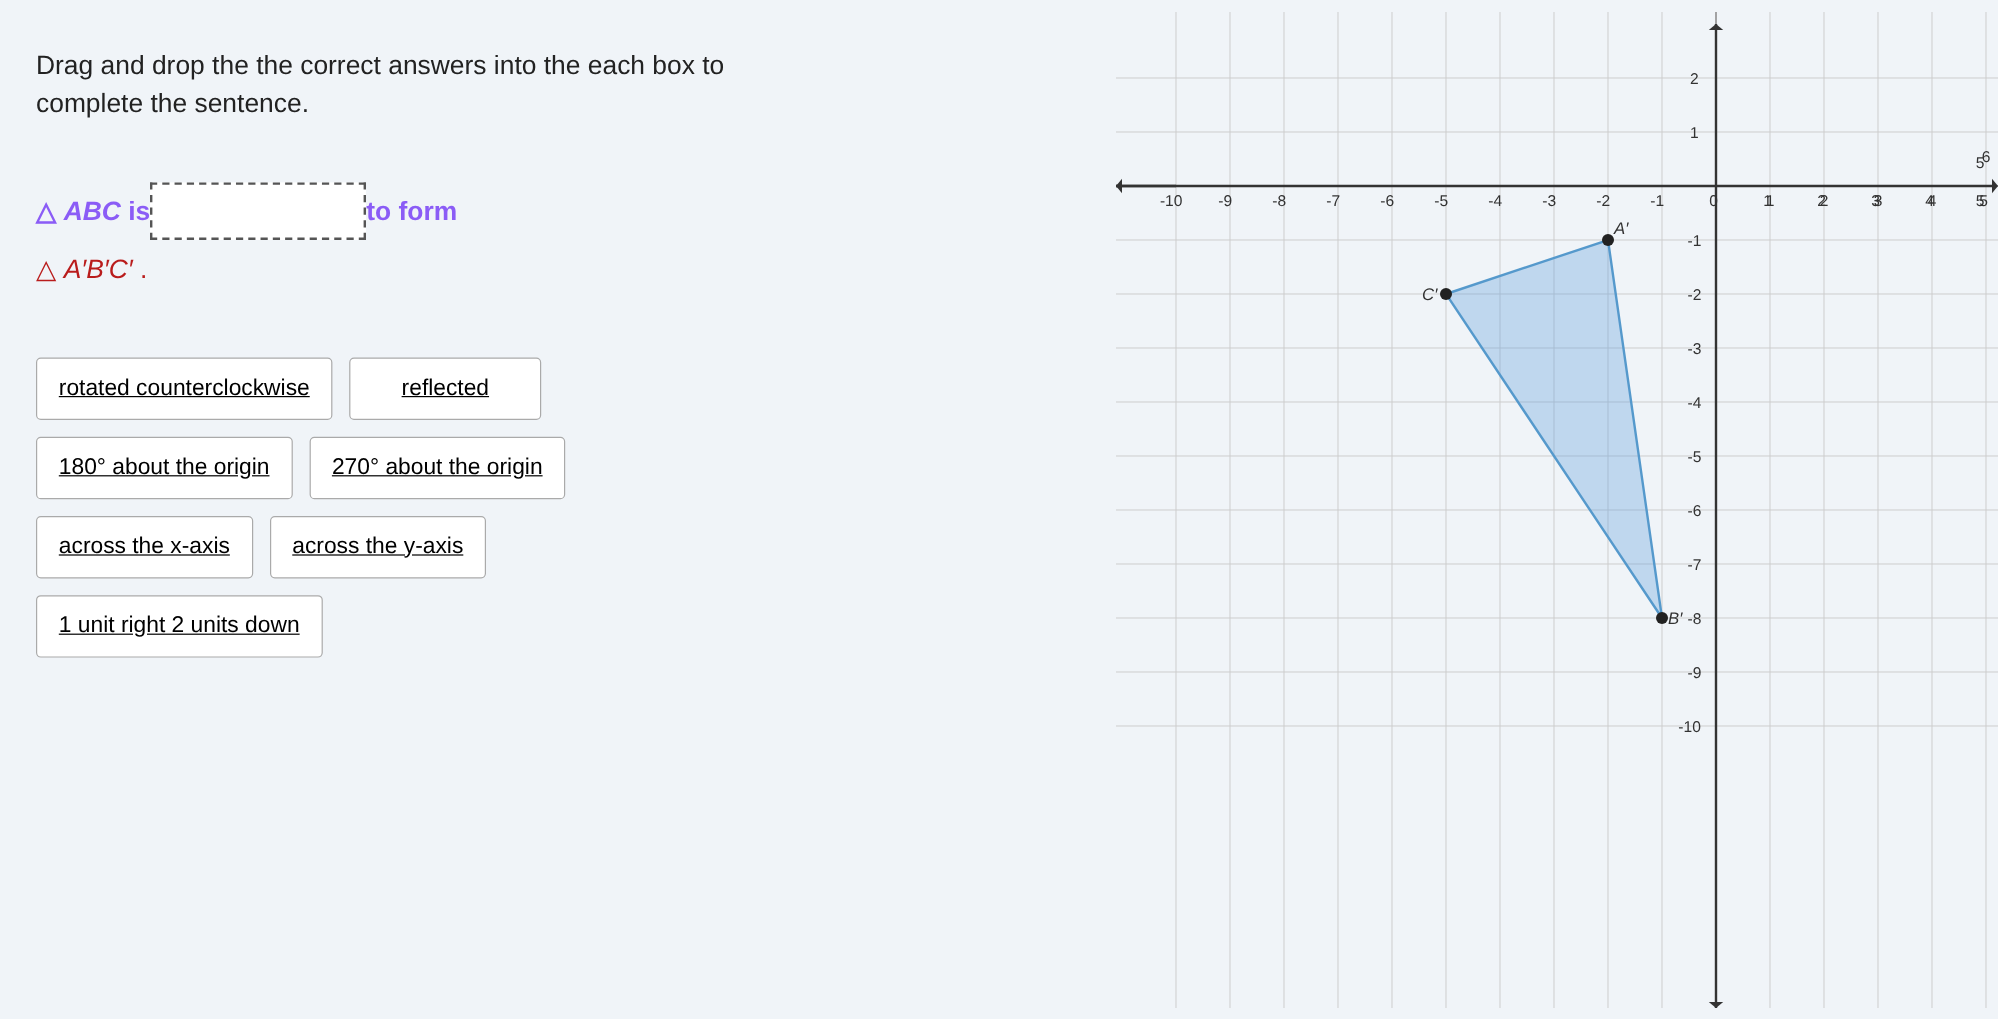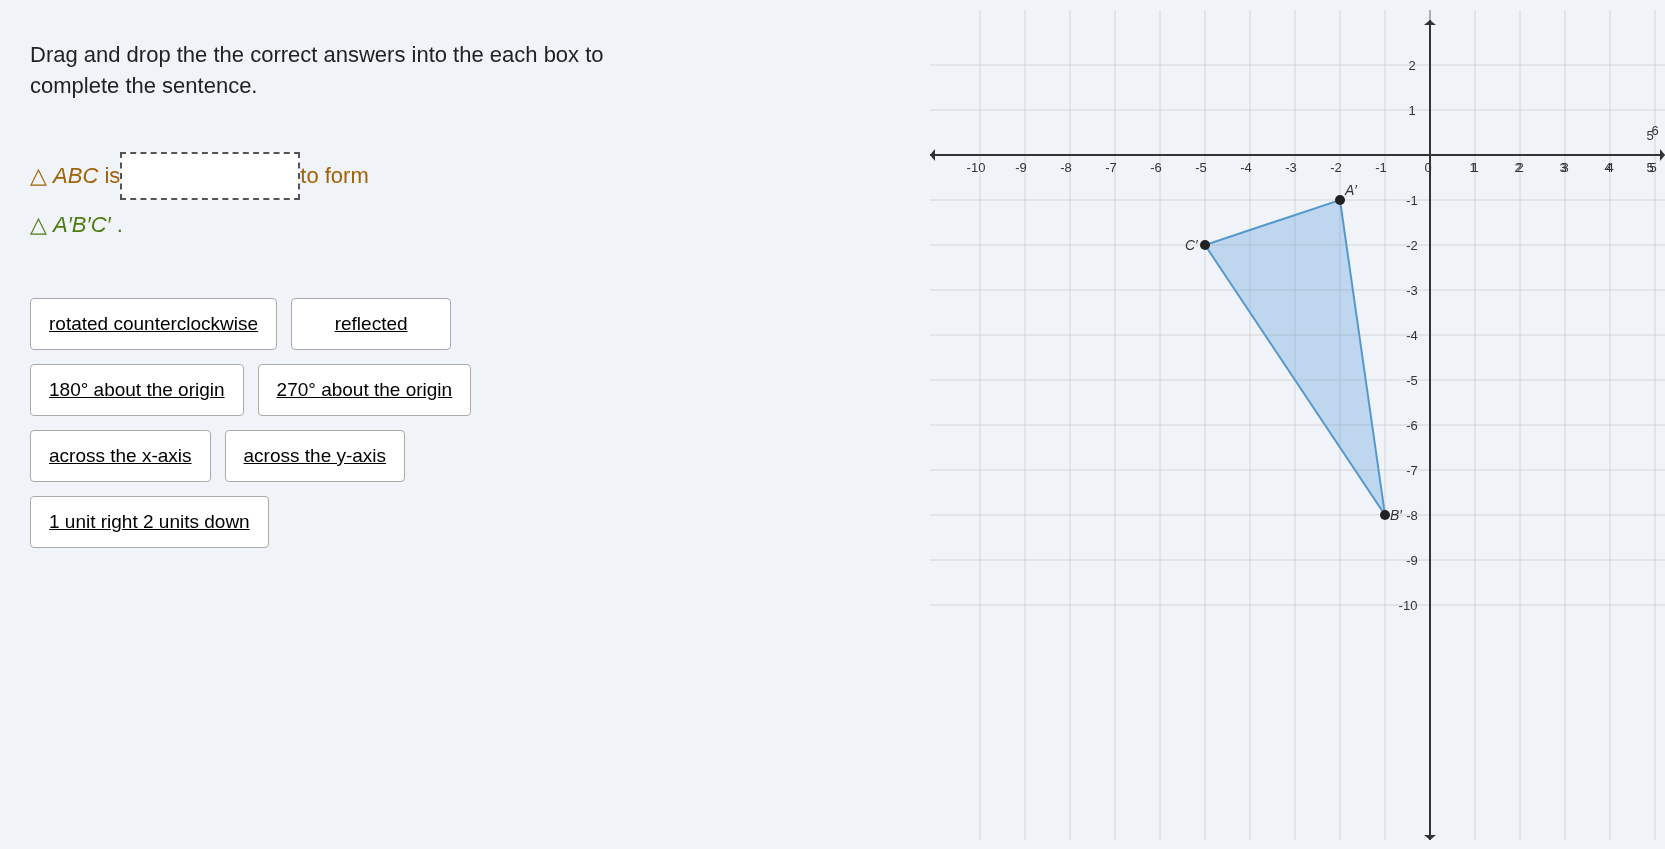--- a/index.html
+++ b/index.html
@@ -27,26 +27,27 @@
       color: #222;
       max-width: 580px;
     }
 
     .sentence-area {
       margin-bottom: 30px;
     }
 
     .sentence-line {
       font-size: 22px;
-      color: #a16207;
+      color: #8b5cf6;
       display: flex;
       align-items: center;
       flex-wrap: wrap;
       gap: 0;
       margin-bottom: 12px;
+      font-weight: bold;
     }
 
     .drop-box {
       display: inline-flex;
       align-items: center;
       justify-content: center;
       border: 2px dashed #555;
       min-width: 140px;
       height: 48px;
       padding: 4px 10px;
@@ -66,21 +67,21 @@
       border: 2px dashed #555;
       min-width: 180px;
       height: 48px;
       padding: 4px 10px;
       font-size: 20px;
       background: white;
     }
 
     .sentence-line2 {
       font-size: 22px;
-      color: #4d7c0f;
+      color: #b91c1c;
       margin-top: 10px;
     }
 
     .answer-bank {
       margin-top: 30px;
       display: flex;
       flex-direction: column;
       gap: 14px;
     }
 

